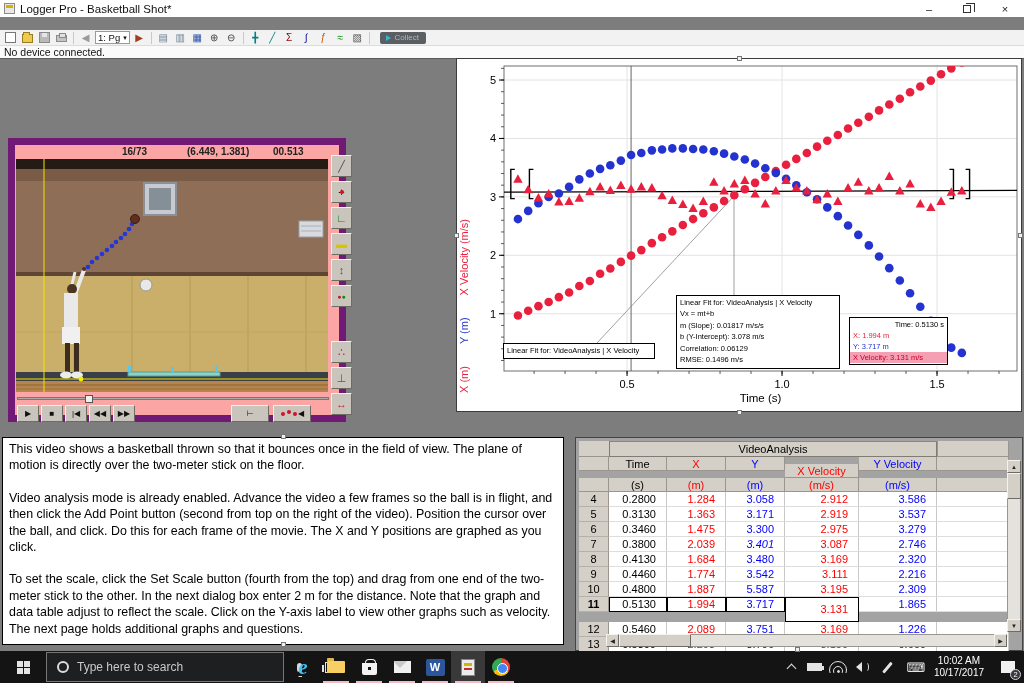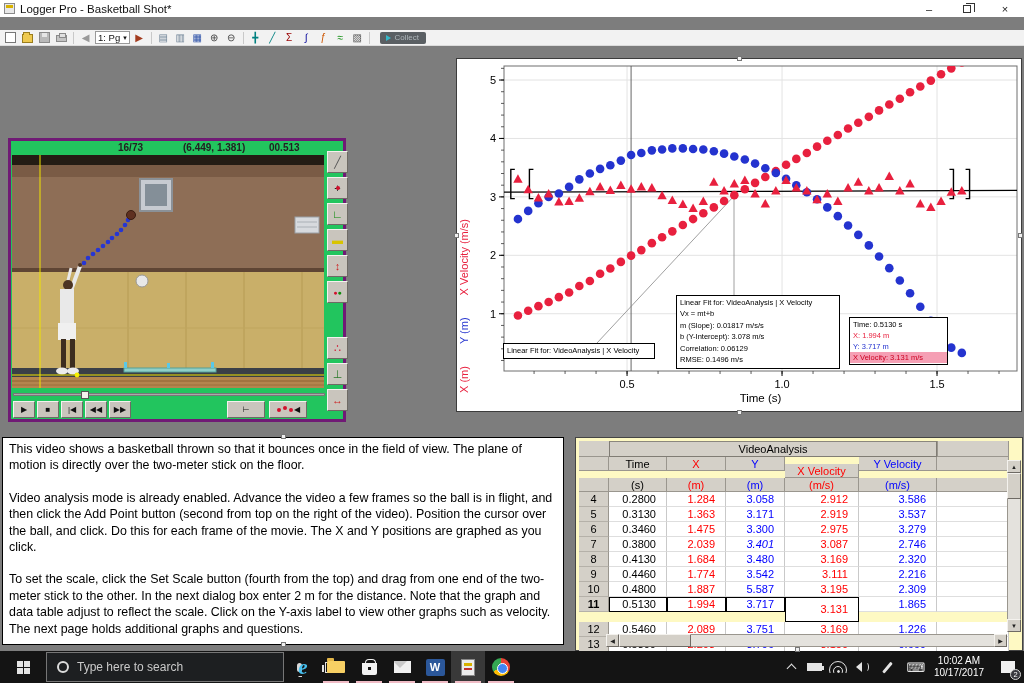--- a/index.html
+++ b/index.html
@@ -25,42 +25,42 @@
 .i-save::after{content:"";position:absolute;left:2px;top:0;width:5px;height:4px;background:#e6e6e6}
 .i-print{background:#c4c4c4;border:1px solid #8a8a8a;height:7px;margin-top:2px}
 .i-print::before{content:"";position:absolute;left:2px;top:-3px;width:5px;height:3px;background:#e0e0e0;border:1px solid #8a8a8a}
 #page-sel{display:flex;align-items:center;border:1px solid #9a9a9a;background:#fff;height:13px;font-size:9.5px;padding:0 2px;gap:3px;color:#111}
 #collect{margin-left:6px;width:46px;height:12px;background:#5a5f63;border-radius:2px;display:flex;align-items:center;justify-content:center;gap:3px;color:#aeb6ba;font-size:8px}
 #collect .tri{width:0;height:0;border-top:3px solid transparent;border-bottom:3px solid transparent;border-left:5px solid #35b8c8}
 #statusbar{position:absolute;left:0;top:46px;width:1024px;height:13px;background:#fbfbfb;border-bottom:1px solid #5a5a5a;font-size:10.5px;color:#111;display:flex;align-items:center;padding-left:4px}
 
 .panel-handle{position:absolute;width:5px;height:5px;background:#f0f0f0;border:1px solid #777;z-index:5}
 
-#video-panel{position:absolute;left:8px;top:138px;width:338px;height:284px;background:#22c55e;border:3px solid #701a75}
+#video-panel{position:absolute;left:8px;top:138px;width:338px;height:284px;background:#fca5a5;border:7px solid #701a75}
 #vid-header{position:absolute;left:0;top:0;width:336px;height:14px;font-size:10px;color:#222;font-weight:bold}
 #vid-header span{position:absolute;top:1px}
 #video-frame{position:absolute;left:1px;top:14px;width:312px;height:233px;background:#8e6e56;overflow:hidden}
 .vtool{position:absolute;left:316px;width:21px;height:22px;background:#c9c5bd;border:1px solid #6e6a64;border-top-color:#f4f2ee;border-left-color:#f4f2ee;display:flex;align-items:center;justify-content:center;font-size:11px;line-height:1}
 #vid-slider{position:absolute;left:2px;top:250px;width:312px;height:7px}
 #vid-slider .groove{position:absolute;left:0;top:2px;width:100%;height:3px;background:#aaa;border:1px solid #777}
 #vid-slider .thumb{position:absolute;left:68px;top:0;width:8px;height:8px;background:#f2f0ec;border:1px solid #555}
 .vbtn{position:absolute;top:260px;width:22px;height:17px;background:#c9c5bd;border:1px solid #6e6a64;border-top-color:#f4f2ee;border-left-color:#f4f2ee;display:flex;align-items:center;justify-content:center;font-size:8px;color:#111;line-height:1}
 .vbtn.wide{width:38px}
 .rdot{width:4px;height:4px;border-radius:50%;background:#d2112d;display:inline-block;margin:0 1px}
 
 #graph-panel{position:absolute;left:456px;top:58px;width:566px;height:354px;background:#fff;border:1px solid #3c3c3c}
 #chart-svg{position:absolute;left:0;top:0}
 #ylabel{position:absolute;left:1px;top:334px;width:330px;transform-origin:0 0;transform:rotate(-90deg);display:flex;gap:22px;font-size:11px;white-space:nowrap}
 .gbox{position:absolute;background:#fff;border:1px solid #000;font-size:7.5px;line-height:11.4px;color:#000;padding:1px 3px;white-space:nowrap;overflow:hidden}
 .grip{position:absolute;left:0;top:-5px;width:9px;height:5px;background:#cfcfcf;border:1px solid #8a8a8a}
 
 #text-panel{position:absolute;left:2px;top:437px;width:562px;height:208px;background:#fff;border:1px solid #000;padding:3px 6px;font-size:12.4px;line-height:16.4px;color:#000}
 #text-panel p{margin-bottom:16px}
 
-#table-panel{position:absolute;left:575px;top:437px;width:448px;height:214px;background:#fef9c3;border:1px solid #444;font-size:11px}
+#table-panel{position:absolute;left:575px;top:437px;width:448px;height:214px;background:#a3a3a3;border:1px solid #444;font-size:11px}
 #tgrid{position:absolute;left:3px;top:3px;display:grid}
 .tcell{border-right:1px solid #9a968e;border-bottom:1px solid #9a968e;display:flex;align-items:center;justify-content:center;background:#d4d0c8;color:#000}
 .tcell.title{border:1px solid #807c74;border-top-color:#8a867e;font-size:11px}
 .dcell{background:#fff;border-right:1px solid #c9c9c9;border-bottom:1px solid #dedede;display:flex;align-items:center;justify-content:flex-end;padding-right:10px}
 .ncell{background:#d4d0c8;border-right:1px solid #9a968e;border-bottom:1px solid #b5b1a9;display:flex;align-items:center;justify-content:center;color:#000}
 .selcell{outline:1px solid #000;outline-offset:-1px}
 .sbar{position:absolute;background:#e4e2dd;border:1px solid #9a968e}
 .sbtn{position:absolute;background:#d4d0c8;border:1px solid #6e6a64;border-top-color:#f4f2ee;border-left-color:#f4f2ee;display:flex;align-items:center;justify-content:center;font-size:6px;color:#222}
 .sthumb{position:absolute;background:#d4d0c8;border:1px solid #6e6a64;border-top-color:#f4f2ee;border-left-color:#f4f2ee}
 
@@ -192,20 +192,23 @@
   <span class="tico" style="color:#555">
         <span>▧</span>
       </span>
   <span class="sep"></span>
   <span id="collect">
         <span class="tri"></span>
         <span>Collect</span>
       </span>
 </div>
 
+<div id="statusbar">
+      <span>No device connected.</span>
+    </div>
 
 <div id="video-panel">
   <div id="vid-header">
     <span style="left:107px">16/73</span>
     <span style="left:172px">(6.449, 1.381)</span>
     <span style="left:258px">00.513</span>
   </div>
   <div id="video-frame">
     <svg width="312" height="233">
       <rect x="0" y="0" width="312" height="10" fill="#241c14"></rect>
@@ -564,21 +567,21 @@
     <div class="grip"></div>
     <div>Linear Fit for: VideoAnalysis | X Velocity</div>
   <div>Vx = mt+b</div>
         <div>m (Slope): 0.01817 m/s/s</div>
         <div>b (Y-Intercept): 3.078 m/s</div>
         <div>Correlation: 0.06129</div>
         <div>RMSE: 0.1496 m/s</div>
       </div>
   <div class="gbox" id="examine-box" style="left:392px;top:258px;width:99px;height:48px;line-height:11px">
     <div class="grip"></div>
-  <div style="color: rgb(0, 0, 0);">Time: 0.5130 s</div>
+  <div style="color: rgb(0, 0, 0); text-align: right;">Time: 0.5130 s</div>
         <div style="color: rgb(232, 32, 62);">X: 1.994 m</div>
         <div style="color: rgb(36, 51, 207);">Y: 3.717 m</div>
         <div style="color: rgb(204, 0, 34); background: rgb(245, 159, 180); margin: 0px -3px; padding: 0px 3px;">X Velocity: 3.131 m/s</div>
       </div>
   <div class="panel-handle" style="left:280px;top:-3px"></div>
   <div class="panel-handle" style="left:280px;top:351px"></div>
   <div class="panel-handle" style="left:-3px;top:174px"></div>
   <div class="panel-handle" style="left:561px;top:174px"></div>
 </div>
 

